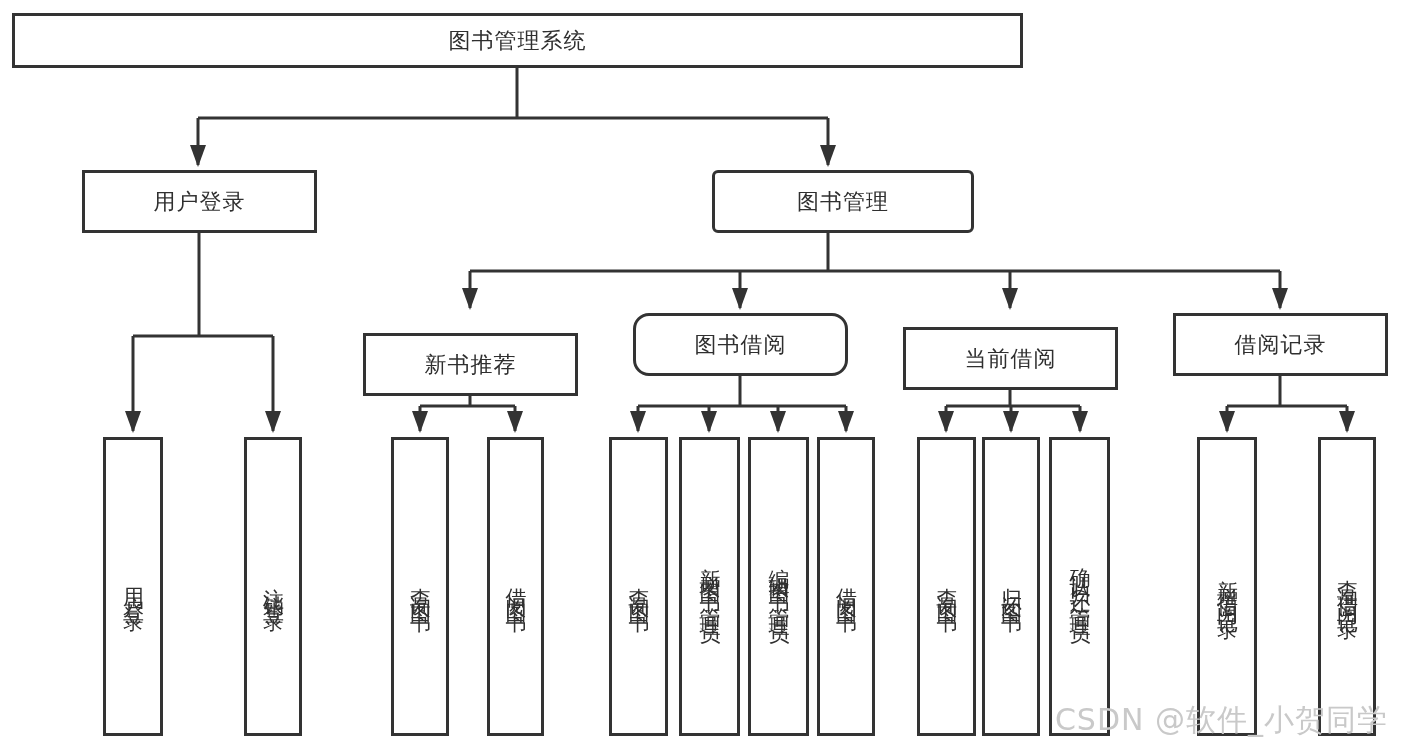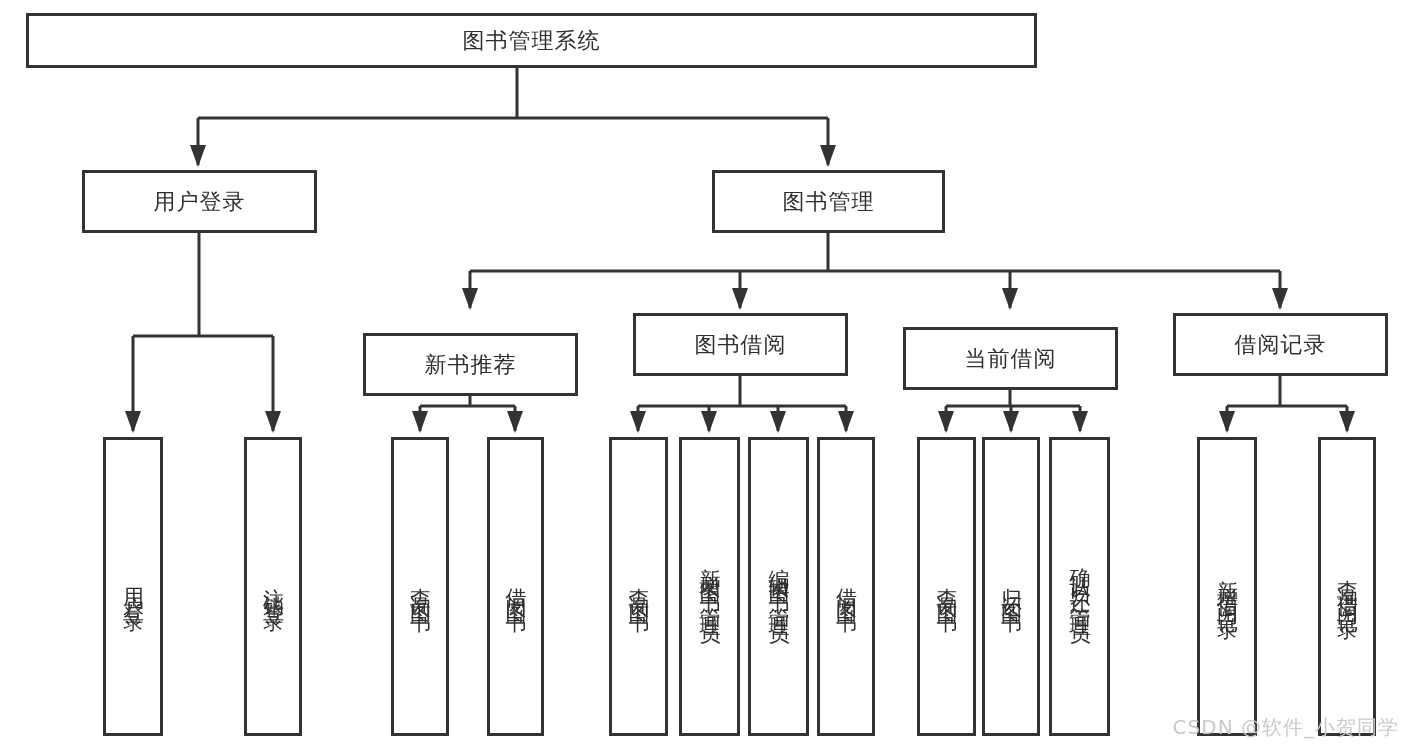--- a/index.html
+++ b/index.html
@@ -44,46 +44,46 @@
     font-size:21px;
   }
   .vbox .vtext{
     writing-mode:vertical-lr;
     text-orientation:mixed;
     letter-spacing:8px;
     line-height:1;
     white-space:nowrap;
   }
   
-  #n-root{left:12px;top:13px;width:1011px;height:55px;margin-left:14px;}
+  #n-root{left:12px;top:13px;width:1011px;height:55px;}
   #n-user-login{left:82px;top:170px;width:235px;height:63px;}
-  #n-book-mgmt{left:712px;top:170px;width:233px;height:63px;}
+  #n-book-mgmt{left:712px;top:170px;width:262px;height:63px;border-radius:6px;}
   #n-new-books{left:363px;top:313px;width:215px;height:63px;margin-top:20px;}
-  #n-book-borrow{left:633px;top:313px;width:215px;height:63px;}
+  #n-book-borrow{left:633px;top:313px;width:215px;height:63px;border-radius:16px;}
   #n-current-borrow{left:903px;top:313px;width:215px;height:63px;margin-top:14px;}
   #n-borrow-records{left:1173px;top:313px;width:215px;height:63px;}
   
   #l-user-login{left:103px;width:60px;}
   #l-logout{left:244px;width:58px;}
   #l-nb-query{left:391px;width:58px;}
   #l-nb-borrow{left:487px;width:57px;}
   #l-bb-query{left:609px;width:59px;}
   #l-bb-add{left:679px;width:61px;}
   #l-bb-edit{left:748px;width:61px;}
   #l-bb-borrow{left:817px;width:58px;}
   #l-cb-query{left:917px;width:59px;}
   #l-cb-return{left:982px;width:58px;}
   #l-cb-confirm{left:1049px;width:61px;}
   #l-br-add{left:1197px;width:60px;}
   #l-br-query{left:1318px;width:58px;}
   .watermark{
     position:absolute;
-    right:6px;
+    right:17px;
     bottom:6px;
-    font-size:20px;
+    font-size:30px;
     color:var(--watermark);
     letter-spacing:1px;
     z-index:10;
     pointer-events:none;
   }
 </style>
 </head>
 <body>
 
 <div class="stage">

